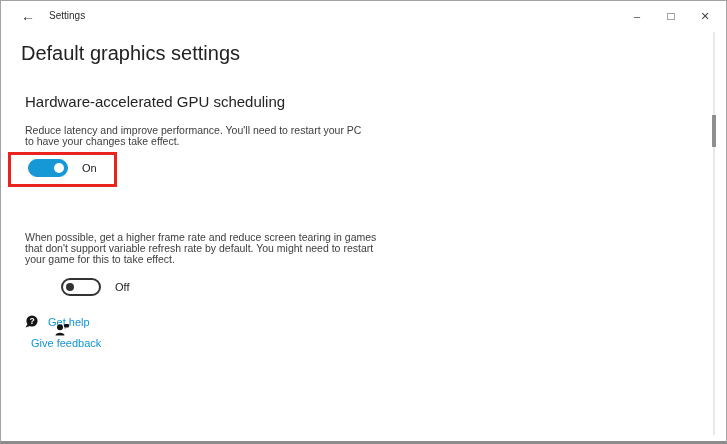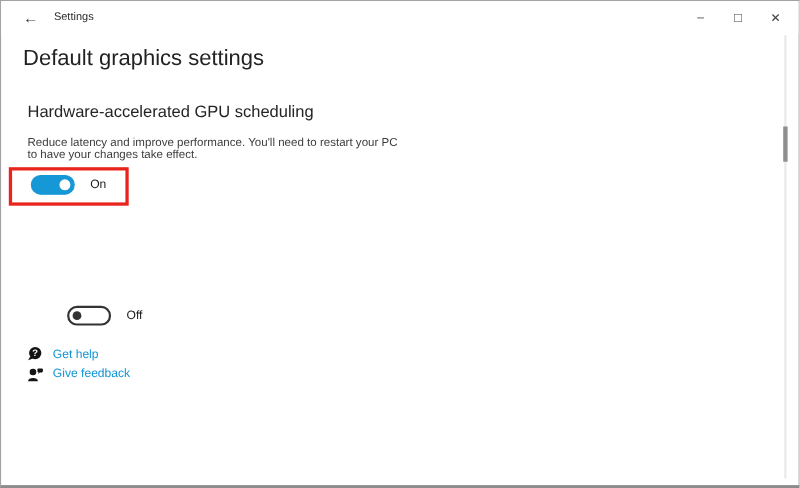--- a/index.html
+++ b/index.html
@@ -99,21 +99,21 @@
     border: 3px solid #e8241d;
     pointer-events: none;
   }
   
   .link-row {
     position: absolute; left: 22px;
     display: flex; align-items: center;
     cursor: pointer;
   }
   .link-row-help { top: 313px; }
-  .link-row-feedback { top: 331px; }
+  .link-row-feedback { top: 320px; flex-direction: column; }
   .link-icon {
     width: 17px; height: 16px;
     display: flex; align-items: center; justify-content: center;
     flex: 0 0 auto;
   }
   .link-text {
     margin-left: 8px;
     font-size: 11px; color: #1095d6; text-align: center;
   }
   
@@ -156,20 +156,21 @@
   <div class="section-desc desc-gpu">Reduce latency and improve performance. You'll need to restart your PC to have your changes take effect.</div>
 
   <div class="highlight-box"></div>
   <div class="toggle-row toggle-row-gpu">
     <div class="toggle on">
       <div class="knob"></div>
     </div>
     <div class="toggle-label">On</div>
   </div>
 
+  <div class="section-desc desc-vrr">When possible, get a higher frame rate and reduce screen tearing in games that don't support variable refresh rate by default. You might need to restart your game for this to take effect.</div>
 
   <div class="toggle-row toggle-row-vrr">
     <div class="toggle off">
       <div class="knob"></div>
     </div>
     <div class="toggle-label">Off</div>
   </div>
 
   <div class="link-row link-row-help">
     <span class="link-icon">

